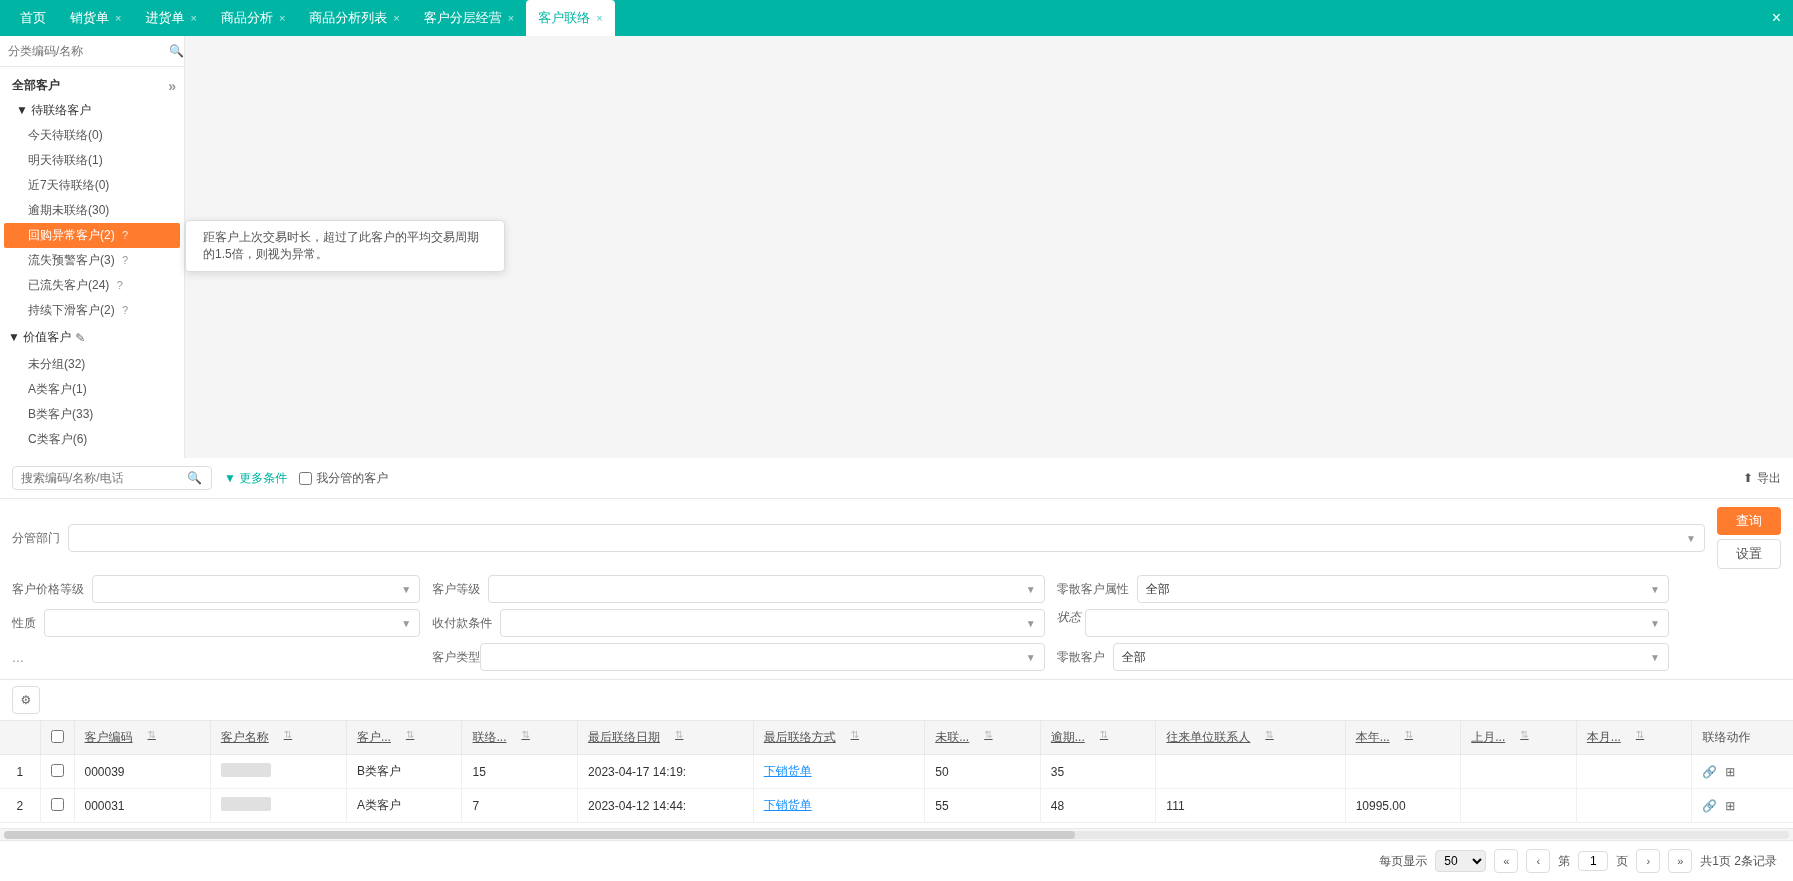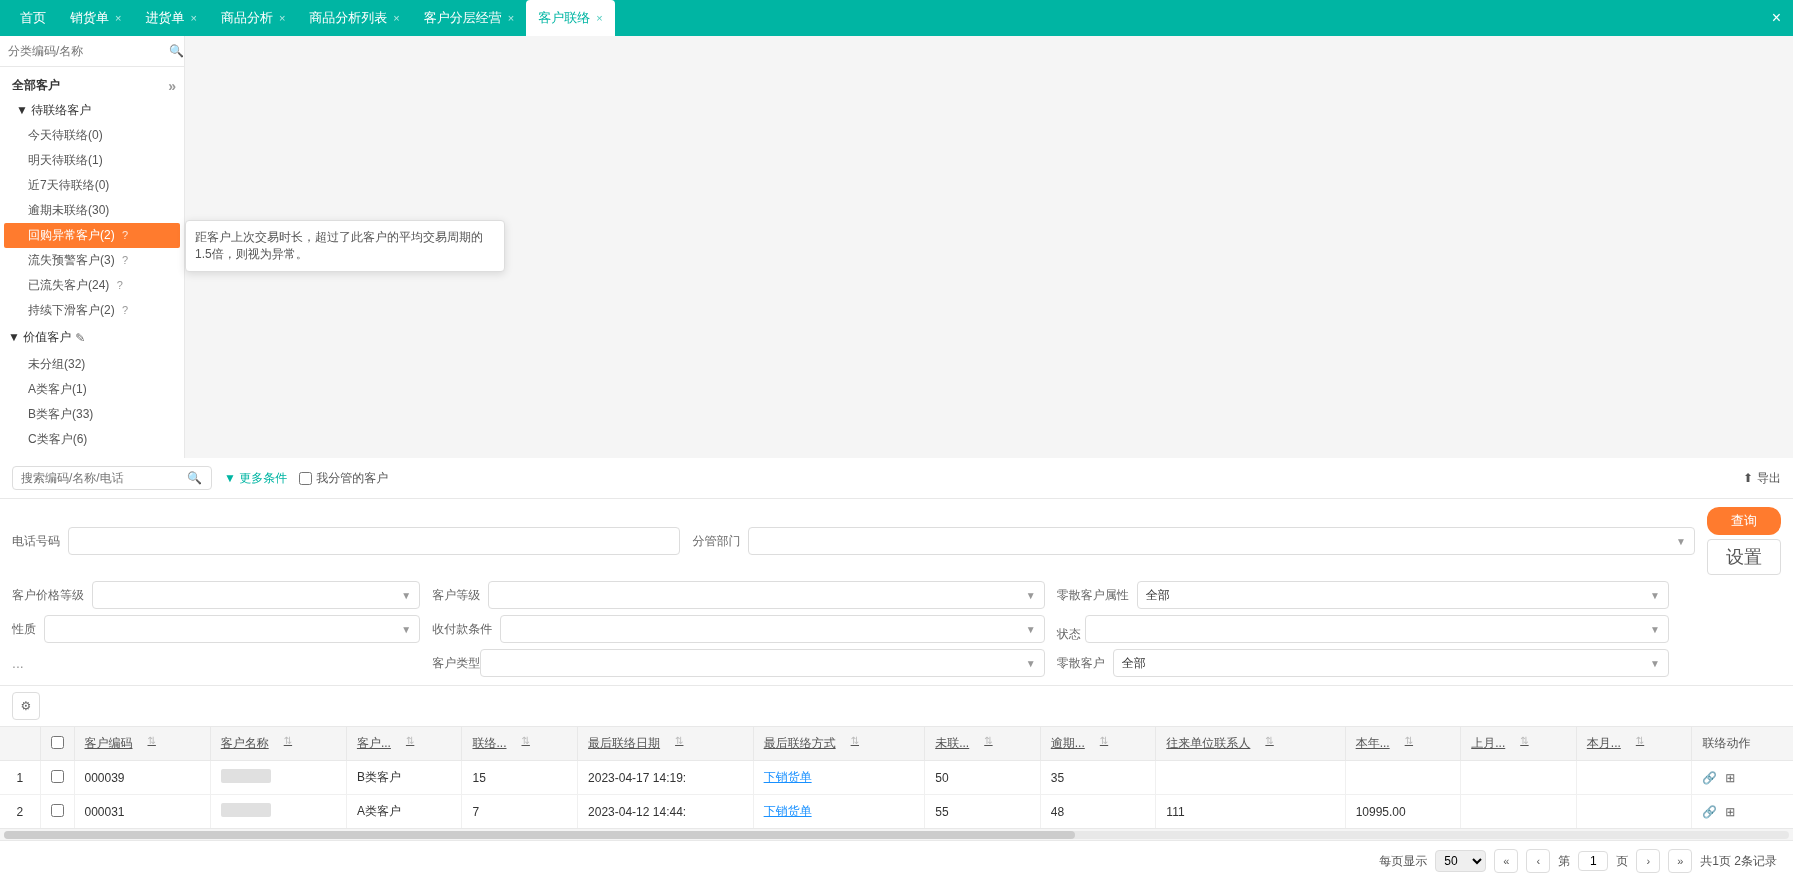--- a/index.html
+++ b/index.html
@@ -178,34 +178,34 @@
       border: 1px solid #ddd;
       border-radius: 4px;
       padding: 4px 8px;
       min-height: 28px;
     }
     .dropdown-arrow { color: #999; font-size: 10px; }
     .btn-query {
       background: #ff7b2e;
       color: #fff;
       border: none;
-      border-radius: 12px;
+      border-radius: 4px;
       padding: 5px 18px;
       cursor: pointer;
       font-size: 13px;
       white-space: nowrap;
     }
     .btn-settings {
       background: #fff;
       color: #555;
       border: 1px solid #ddd;
       border-radius: 4px;
       padding: 5px 18px;
       cursor: pointer;
-      font-size: 18px;
+      font-size: 13px;
       white-space: nowrap;
     }
     .btn-col {
       display: flex;
       flex-direction: column;
       gap: 4px;
     }
 
     
     .table-wrapper {
@@ -307,21 +307,21 @@
     }
 
     
     .tooltip-box {
       position: absolute;
       left: 185px;
       top: 220px;
       background: #fff;
       border: 1px solid #ddd;
       border-radius: 4px;
-      padding: 8px 9px;
+      padding: 8px 17px;
       font-size: 12px;
       color: #555;
       box-shadow: 0 2px 8px rgba(0,0,0,0.12);
       max-width: 320px;
       z-index: 100;
     }
 
     
     .horizontal-scroll {
       height: 12px;
@@ -467,26 +467,20 @@
       </div>
       <div class="export-btn">
         <span>⬆</span>
         <span>导出</span>
       </div>
     </div>
 
     <div class="adv-filter">
 
       <div class="adv-filter-row">
-        <div style="display:flex;align-items:center;flex:1;gap:8px;">
-          <span class="filter-inline-label">电话号码</span>
-          <div class="filter-select-wrap" style="flex:2;">
-            <input type="text" style="border: none; outline: none; font-size: 12px; flex: 1 1 0%;">
-          </div>
-        </div>
         <div style="display:flex;align-items:center;flex:1.5;gap:8px;">
           <span class="filter-inline-label">分管部门</span>
           <div class="filter-select-wrap" style="flex:2;">
             <span style="flex:1;"></span>
             <span class="dropdown-arrow">▼</span>
           </div>
         </div>
         <div class="btn-col">
           <button class="btn-query">查询</button>
           <button class="btn-settings">设置</button>
@@ -526,21 +520,21 @@
             <span class="dropdown-arrow">▼</span>
           </div>
         </div>
         <div style="display:flex;align-items:center;flex:1.5;gap:8px;">
           <span class="filter-inline-label">收付款条件</span>
           <div class="filter-select-wrap" style="flex:2;">
             <span style="flex:1;"></span>
             <span class="dropdown-arrow">▼</span>
           </div>
         </div>
-        <div style="display:flex;align-items:flex-end;flex:1.5;gap:4px;">
+        <div style="display:flex;align-items:flex-start;flex:1.5;gap:4px;font-style:italic;">
           <span class="filter-inline-label">状态</span>
           <div class="filter-select-wrap" style="flex:2;">
             <span style="flex:1;"></span>
             <span class="dropdown-arrow">▼</span>
           </div>
         </div>
         <div style="width:100px;"></div>
       </div>
 
       <div class="adv-filter-row">

